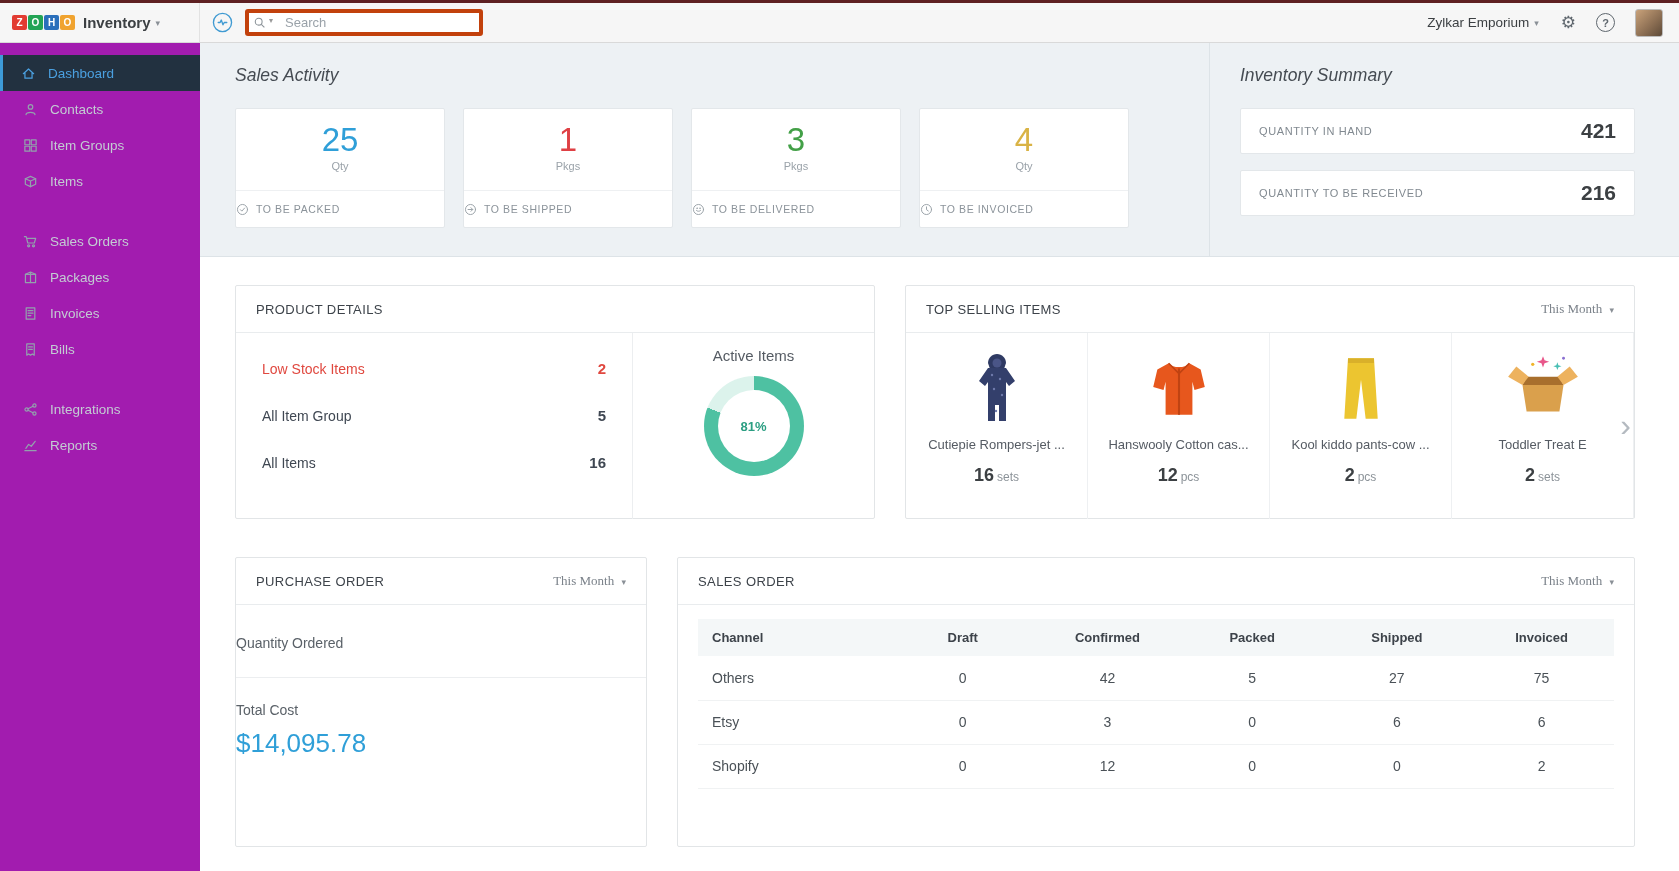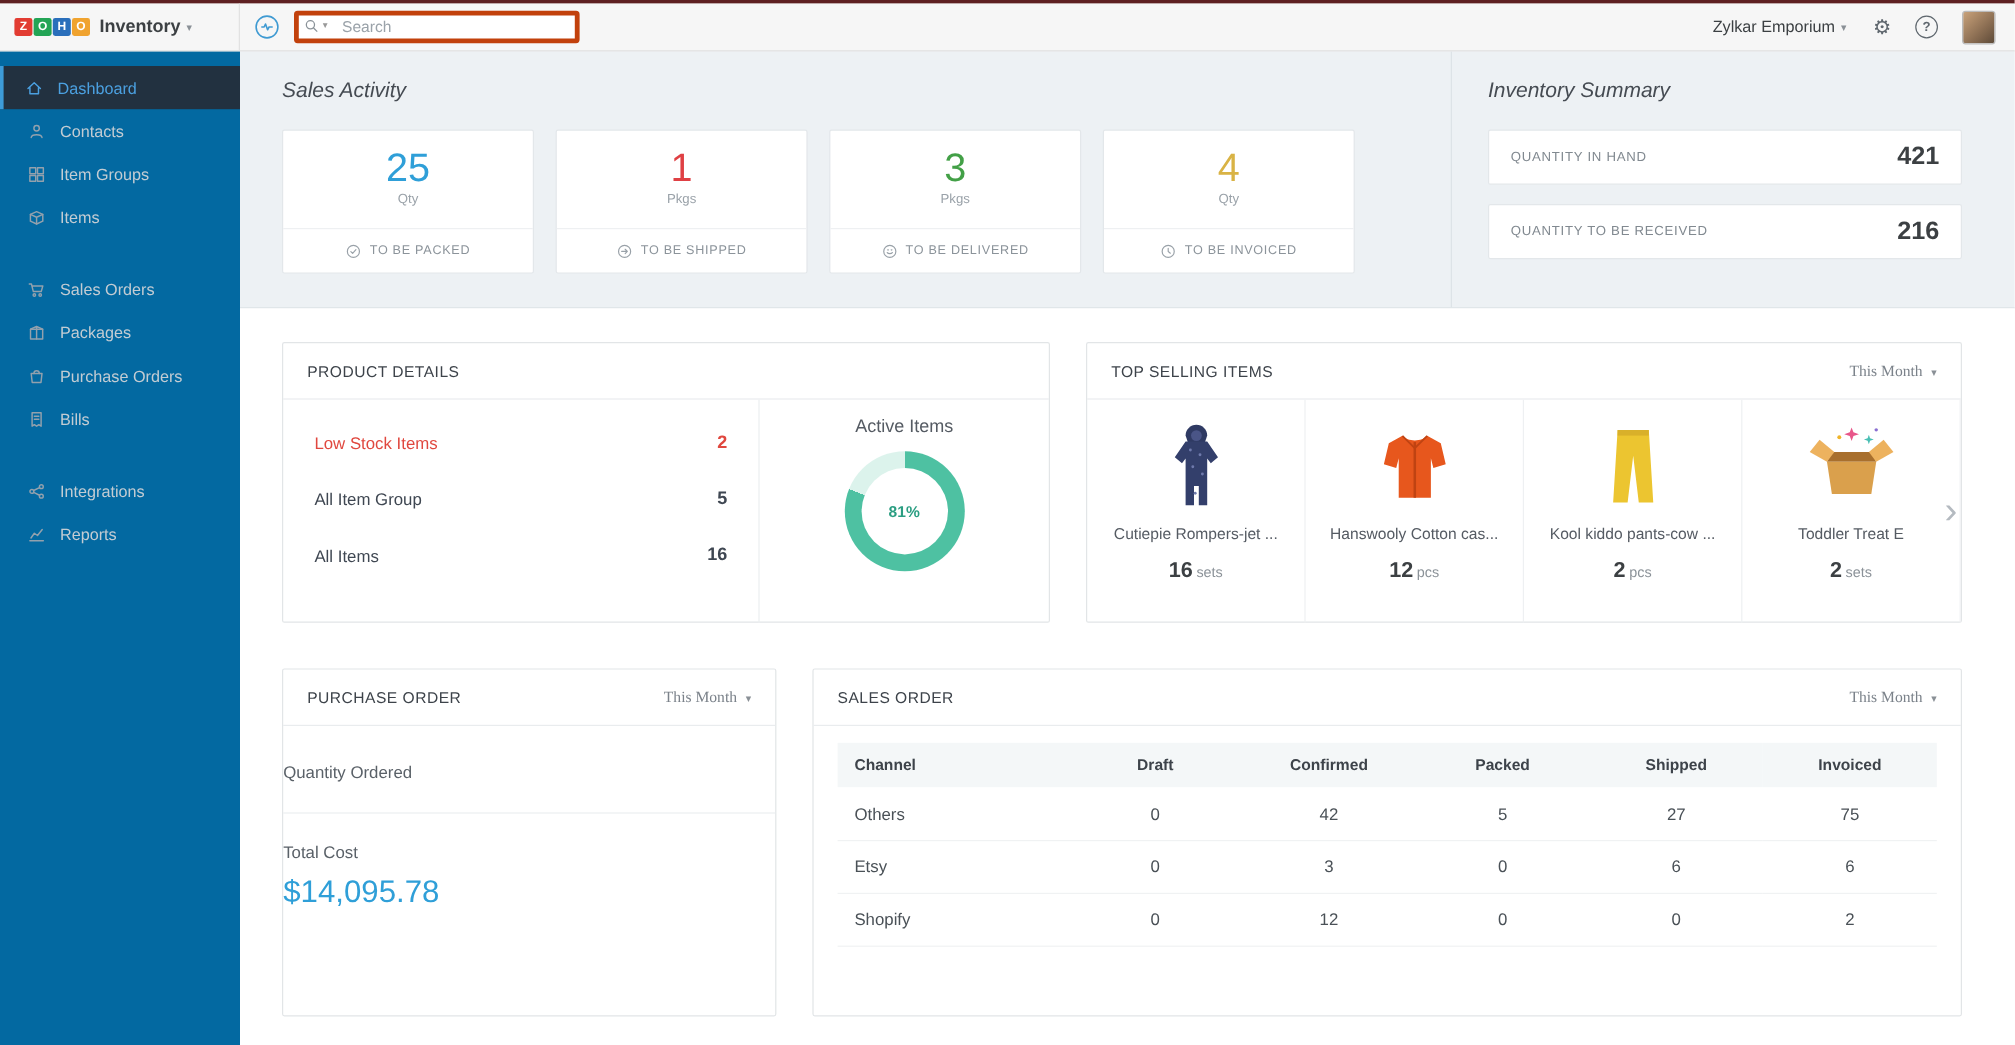--- a/index.html
+++ b/index.html
@@ -27,37 +27,37 @@
   .search-wrap .mag svg { width: 13px; height: 13px; stroke: #8a9298; fill: none; stroke-width: 1.3; }
   .search-wrap .s-caret { position: absolute; left: 24px; top: 7px; font-size: 8px; color: #999; }
   .search-input { width: 238px; height: 27px; border: 4px solid #c2410c; border-radius: 3px; background: #fff; padding: 0 8px 0 36px; font-size: 13px; color: #444; font-family: "Liberation Sans", sans-serif; }
   .search-input::placeholder { color: #9aa2a9; }
   .topbar-spacer { flex: 1; }
   .org { display: flex; align-items: center; font-size: 13.5px; color: #3c4043; cursor: pointer; margin-right: 22px; }
   .gear { font-size: 17px; color: #5f676e; cursor: pointer; margin-right: 20px; }
   .help { width: 19px; height: 19px; border: 1.4px solid #5f676e; border-radius: 50%; display: flex; align-items: center; justify-content: center; font-size: 11px; font-weight: bold; color: #5f676e; cursor: pointer; margin-right: 20px; }
   .avatar { width: 28px; height: 28px; border-radius: 3px; background: linear-gradient(135deg, #c9a27a 0%, #8a6d52 60%, #5d4a38 100%); border: 1px solid #bbb; cursor: pointer; }
   
-  .sidebar { position: absolute; top: 43px; left: 0; bottom: 0; width: 200px; background: #0369a1; padding-top: 12px; }
+  .sidebar { position: absolute; top: 43px; left: 0; bottom: 0; width: 200px; background: #a21caf; padding-top: 12px; }
   .side-item { height: 36px; display: flex; align-items: center; padding-left: 20px; color: #c3ccd3; font-size: 13.5px; cursor: pointer; border-left: 3px solid transparent; }
   .side-item .sicon { display: flex; margin-right: 12px; }
   .side-item .sicon svg { width: 15px; height: 15px; stroke: #93a1ad; fill: none; stroke-width: 1.3; stroke-linecap: round; stroke-linejoin: round; }
   .side-item.active { background: #223140; border-left-color: #3d9bd8; color: #4ba0e0; padding-left: 18px; }
   .side-item.active .sicon svg { stroke: #4ba0e0; }
   .side-gap { height: 24px; }
   
   .main { margin-left: 200px; }
   .top-section { display: flex; background: #edf1f4; border-bottom: 1px solid #dde3e7; height: 214px; }
   .sales-activity { flex: 1; padding: 22px 0 0 35px; }
   .section-title { font-size: 17.5px; color: #454b52; margin-bottom: 22px; font-weight: normal; font-style: italic; }
   .cards { display: flex; }
   .card { width: 210px; height: 120px; background: #fff; border: 1px solid #e3e7ea; border-radius: 2px; margin-right: 18px; text-align: center; display: flex; flex-direction: column; cursor: pointer; }
   .card-value { font-size: 33px; font-weight: 300; padding-top: 13px; line-height: 1.1; }
   .card-unit { font-size: 11px; color: #9aa2a9; margin-top: 2px; }
-  .card-footer { margin-top: auto; border-top: 1px solid #eef0f2; height: 37px; display: flex; align-items: center; justify-content: center; color: #8b939a; font-size: 10.5px; letter-spacing: .6px; }
+  .card-footer { margin-top: auto; border-top: 1px solid #eef0f2; height: 37px; display: flex; align-items: center; color: #8b939a; font-size: 10.5px; letter-spacing: .6px; }
   .cicon { display: flex; margin-right: 7px; }
   .cicon svg { width: 13px; height: 13px; stroke: #99a1a8; fill: none; stroke-width: 1.2; stroke-linecap: round; stroke-linejoin: round; }
   .inventory-summary { width: 470px; border-left: 1px solid #dde3e7; padding: 22px 44px 0 30px; }
   .inv-row { background: #fff; border: 1px solid #e3e7ea; border-radius: 2px; height: 46px; display: flex; align-items: center; padding: 0 18px; margin-bottom: 16px; cursor: pointer; }
   .inv-label { font-size: 11px; color: #818990; letter-spacing: .6px; }
   .inv-value { margin-left: auto; font-size: 21px; font-weight: bold; color: #3c4043; }
   
   .content { padding: 28px 44px 0 35px; background: #fff; }
   .row { display: flex; }
   .row1 { margin-bottom: 38px; }
@@ -193,25 +193,25 @@
         <svg viewBox="0 0 16 16">
           <rect x="2.6" y="4.6" width="10.8" height="8.8"></rect>
           <path d="M2.6 4.6 8 2.2l5.4 2.4M8 2.2v11.2"></path>
         </svg>
       </span>
     <span>Packages</span>
   </div>
   <div class="side-item">
     <span class="sicon">
         <svg viewBox="0 0 16 16">
-          <path d="M3.2 5.6h9.6l-.9 8H4.1z"></path>
-          <path d="M5.6 5.6a2.4 2.4 0 014.8 0"></path>
-        </svg>
-      </span>
-    <span>Purchase Orders</span>
+          <rect x="3.4" y="2" width="9.2" height="12"></rect>
+          <path d="M5.4 5h5.2M5.4 7.6h5.2M5.4 10.2h3"></path>
+        </svg>
+      </span>
+    <span>Invoices</span>
   </div>
   <div class="side-item">
     <span class="sicon">
         <svg viewBox="0 0 16 16">
           <path d="M4 2h8v12l-2-1.3L8 14l-2-1.3L4 14z"></path>
           <path d="M6 5.2h4M6 7.8h4"></path>
         </svg>
       </span>
     <span>Bills</span>
   </div>

